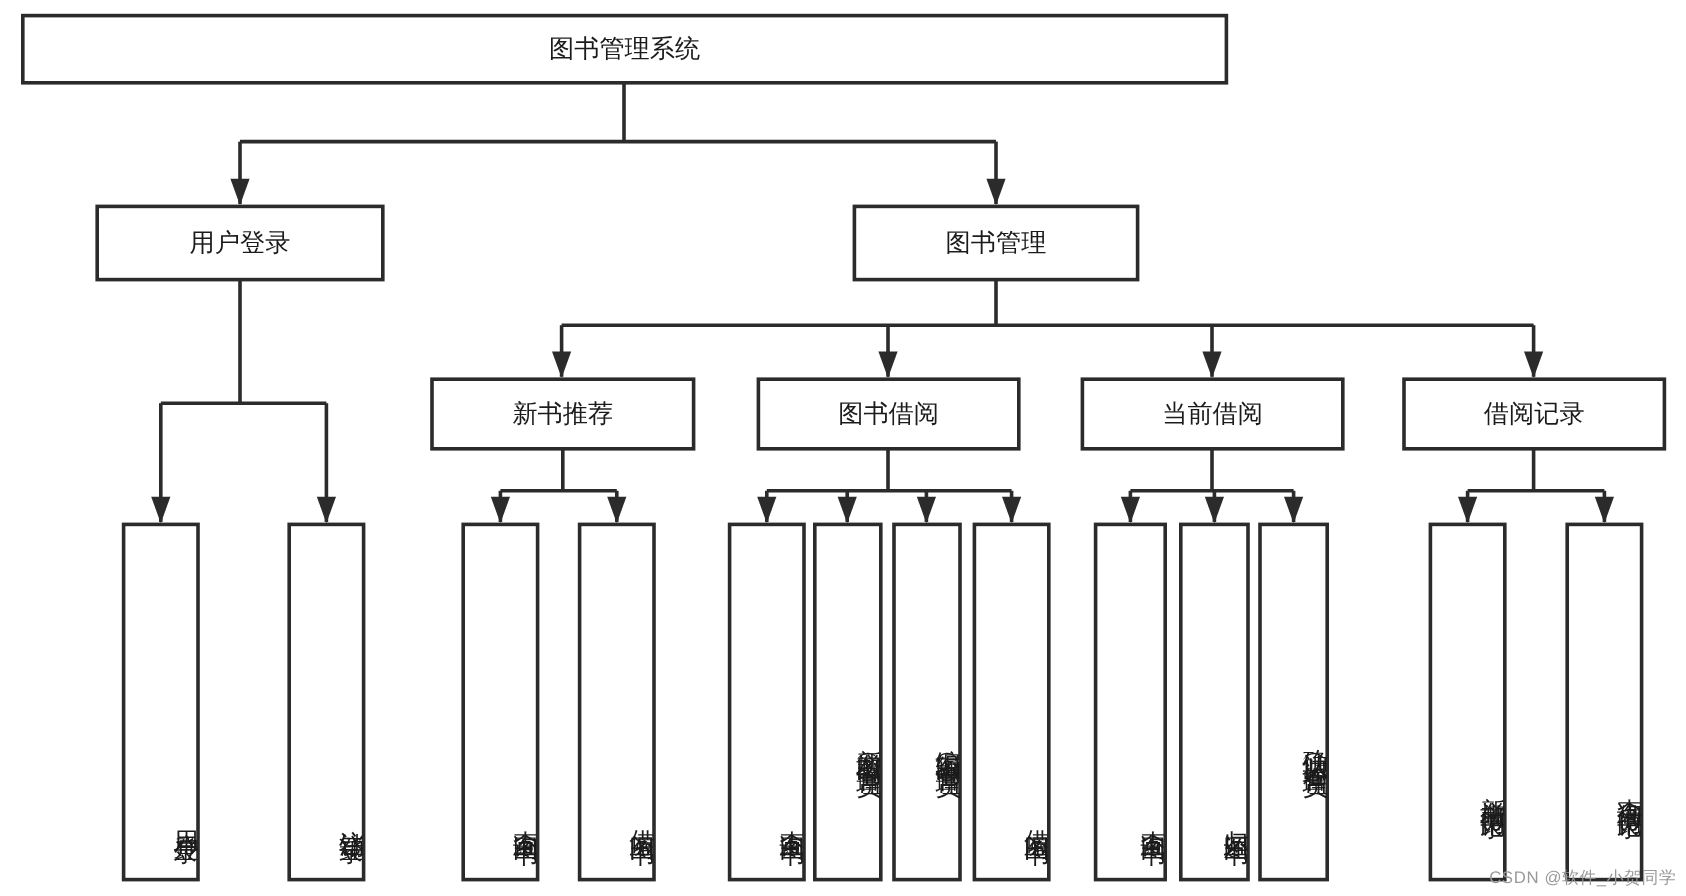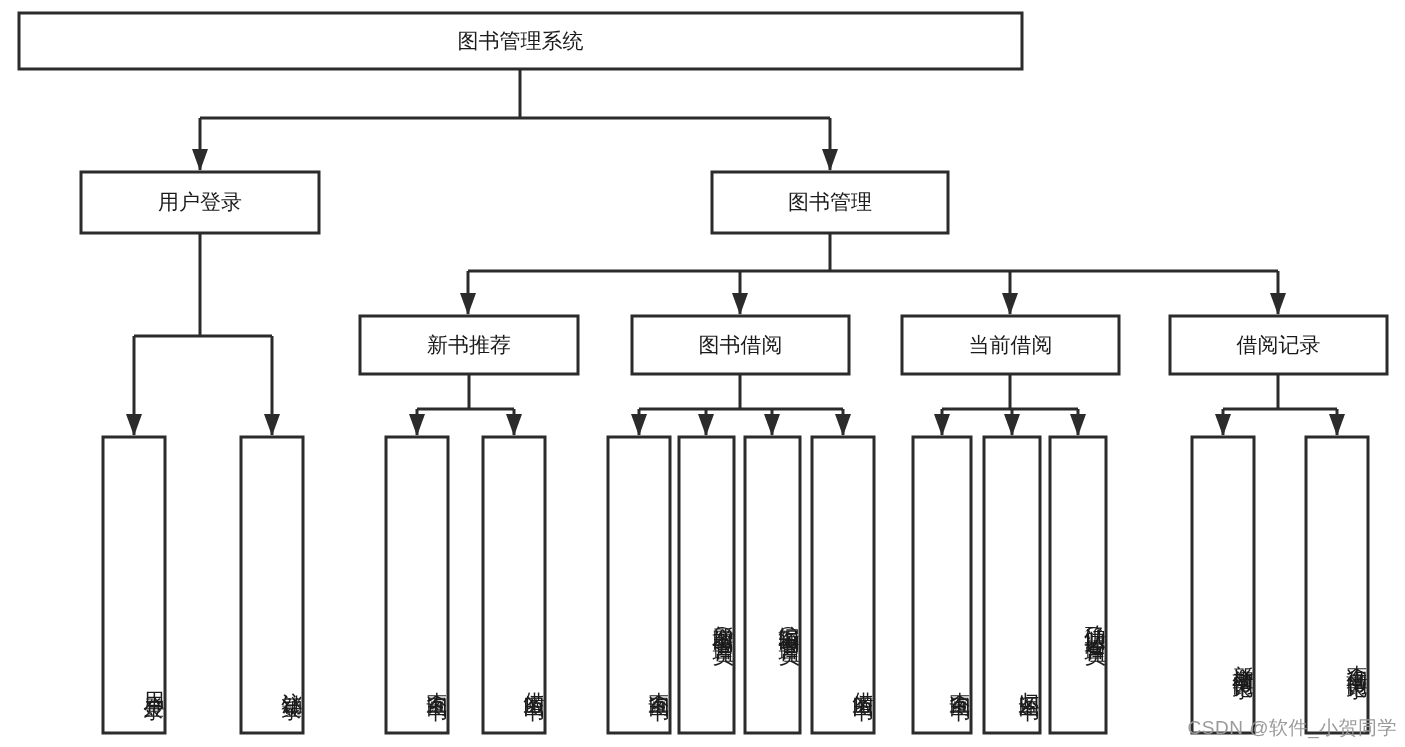--- a/index.html
+++ b/index.html
@@ -63,21 +63,21 @@
     display: flex;
     align-items: flex-start;
     justify-content: center;
     pointer-events: none;
   }
   .watermark {
     position: absolute;
     right: 8px;
     bottom: 6px;
     font-family: "Liberation Sans", "DejaVu Sans", sans-serif;
-    font-size: 19px;
+    font-size: 14px;
     color: #9a9a9a;
     white-space: nowrap;
     letter-spacing: 0.5px;
   }
 </style>
 </head>
 <body>
 
 <div id="diagram-root">
 

